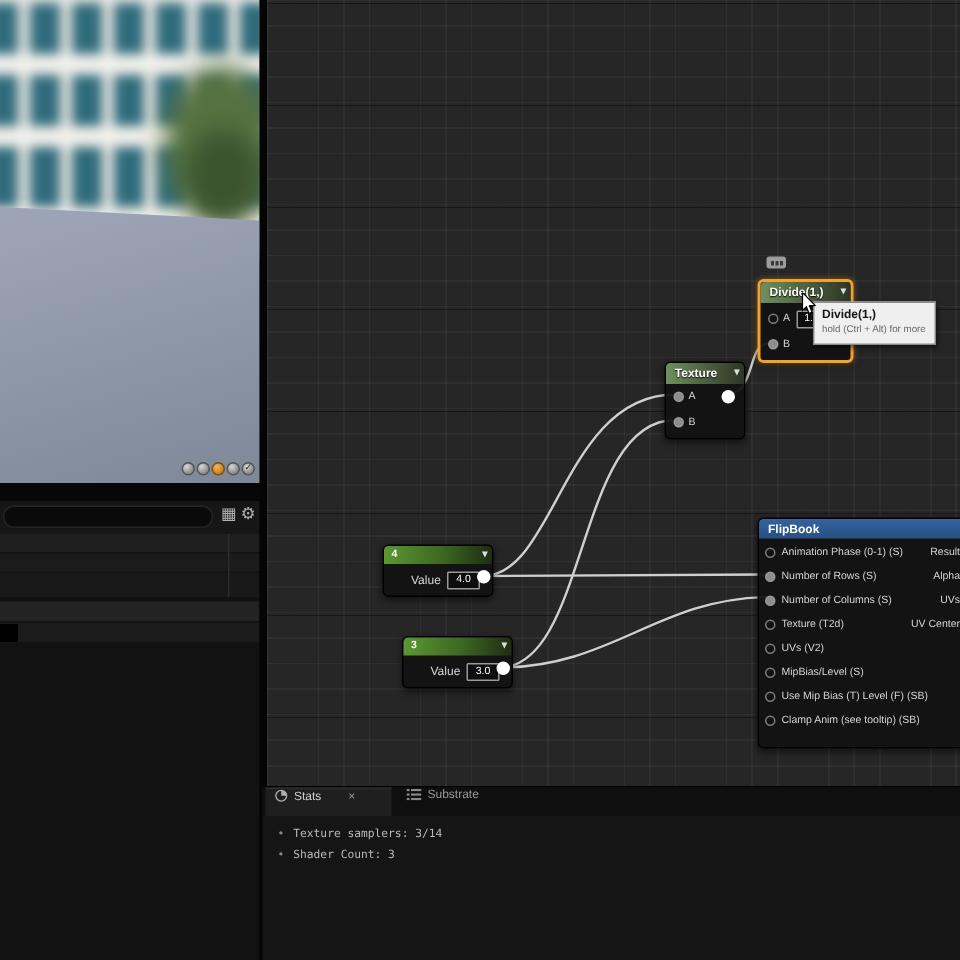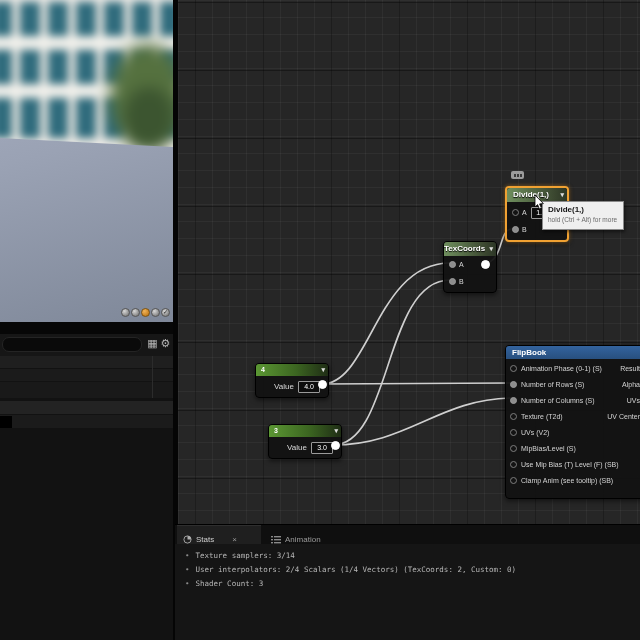--- a/index.html
+++ b/index.html
@@ -84,21 +84,21 @@
 
   #tooltip{left:542px;top:201px;width:80px;height:27px;background:#efefef;border:1px solid #8a8a8a;
            box-shadow:1px 2px 3px rgba(0,0,0,.5);z-index:60;}
   #tooltip .tt1{position:absolute;left:5px;top:3px;font-size:8px;font-weight:bold;color:#151515;}
   #tooltip .tt2{position:absolute;left:5px;top:14px;font-size:6.5px;color:#6a6a6a;}
   #cursor{left:534px;top:195px;z-index:70;}
 
   
   #stats-panel{left:175px;top:524px;width:465px;height:116px;background:#151515;border-top:1px solid #000;}
   #tabstrip{position:absolute;left:0;top:0;width:100%;height:19px;background:#0f0f0f;}
-  .tab{position:absolute;top:0;height:19px;display:flex;align-items:flex-end;gap:4px;padding:0 6px;box-sizing:border-box;}
+  .tab{position:absolute;top:0;height:19px;display:flex;align-items:flex-start;gap:4px;padding:0 6px;box-sizing:border-box;}
   .tab.active{background:#1f1f1f;border-top:1px solid #2e2e2e;}
   .tab .tlabel{font-size:8px;color:#cfcfcf;}
   .tab.inactive .tlabel{color:#9a9a9a;}
   .tab .close{font-size:8px;color:#9a9a9a;margin-left:14px;}
   #stats-list{position:absolute;left:10px;top:24px;font-family:"DejaVu Sans Mono",monospace;font-size:7.5px;color:#b8b8b8;}
   .stat-line{height:14px;line-height:14px;white-space:nowrap;}
   .stat-line .bullet{color:#8a8a8a;margin-right:6px;}
 </style>
 </head>
 <body>
@@ -175,21 +175,21 @@
     </div>
     <span class="pin" style="left:5px;top:21px"></span>
     <span class="pinlabel" style="left:15px;top:21px">A</span>
     <span class="valbox" style="left:24px;top:19px;width:18px">1.0</span>
     <span class="pin filled" style="left:5px;top:38px"></span>
     <span class="pinlabel" style="left:15px;top:38px">B</span>
   </div>
 
   <div class="abs node" style="left:443px;top:241px;width:52px;height:50px">
     <div class="nhead green-grad">
-      <span class="title">TexCoords</span>
+      <span class="title">Texture</span>
       <span class="chev">▾</span>
     </div>
     <span class="pin filled" style="left:5px;top:19px"></span>
     <span class="pinlabel" style="left:15px;top:19px">A</span>
     <span class="pin filled" style="left:5px;top:36px"></span>
     <span class="pinlabel" style="left:15px;top:36px">B</span>
     <span class="pin out" style="left:37px;top:18px"></span>
   </div>
 
   <div class="abs node" style="left:255px;top:363px;width:72px;height:33px">
@@ -272,23 +272,22 @@
       </div>
       <div class="tab inactive" style="left:90px;width:70px">
         <svg width="10" height="9" viewBox="0 0 10 9">
           <rect x="0" y="1" width="2" height="1.4" fill="#8a8a8a"></rect>
             <rect x="3" y="1" width="7" height="1.4" fill="#8a8a8a"></rect>
           <rect x="0" y="4" width="2" height="1.4" fill="#8a8a8a"></rect>
             <rect x="3" y="4" width="7" height="1.4" fill="#8a8a8a"></rect>
           <rect x="0" y="7" width="2" height="1.4" fill="#8a8a8a"></rect>
             <rect x="3" y="7" width="7" height="1.4" fill="#8a8a8a"></rect>
         </svg>
-        <span class="tlabel">Animation</span>
+        <span class="tlabel">Substrate</span>
       </div>
     </div>
     <div id="stats-list">
       <div class="stat-line"><span class="bullet">•</span><span>Texture samplers: 3/14</span></div>
-      <div class="stat-line"><span class="bullet">•</span><span>User interpolators: 2/4 Scalars (1/4 Vectors) (TexCoords: 2, Custom: 0)</span></div>
       <div class="stat-line"><span class="bullet">•</span><span>Shader Count: 3</span></div>
     </div>
   </div>
 
 </div>
 
 </body></html>

